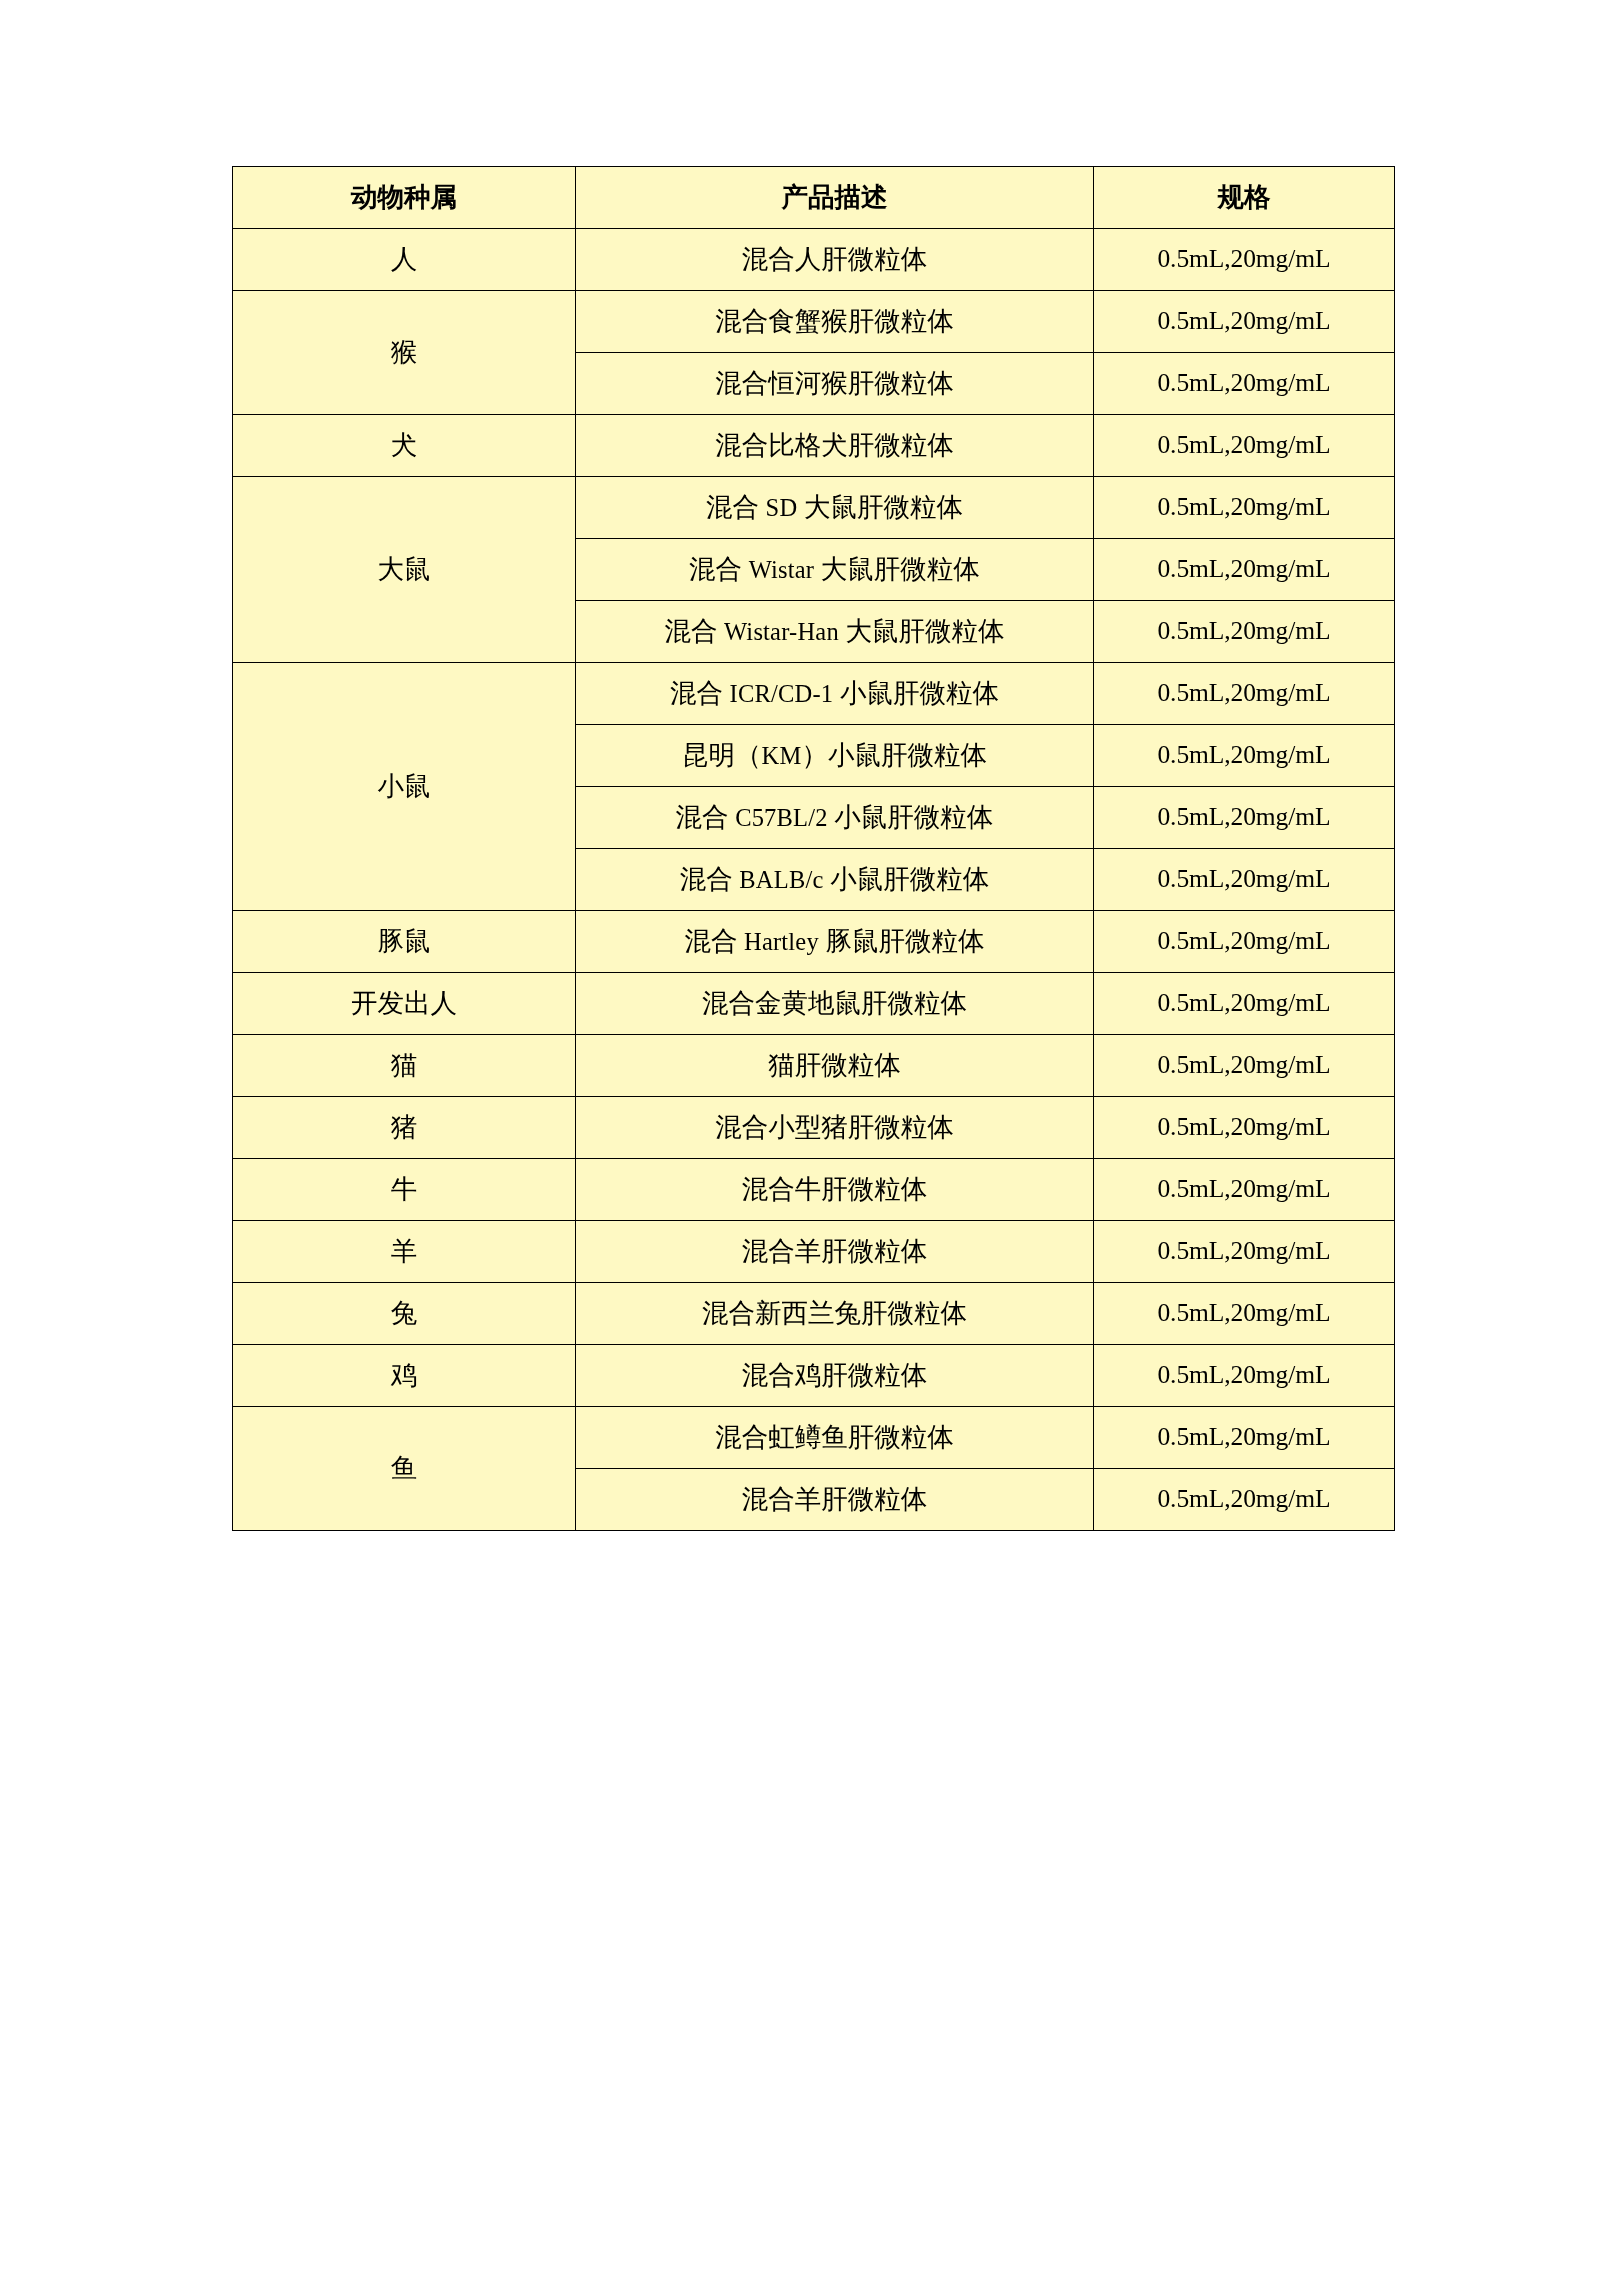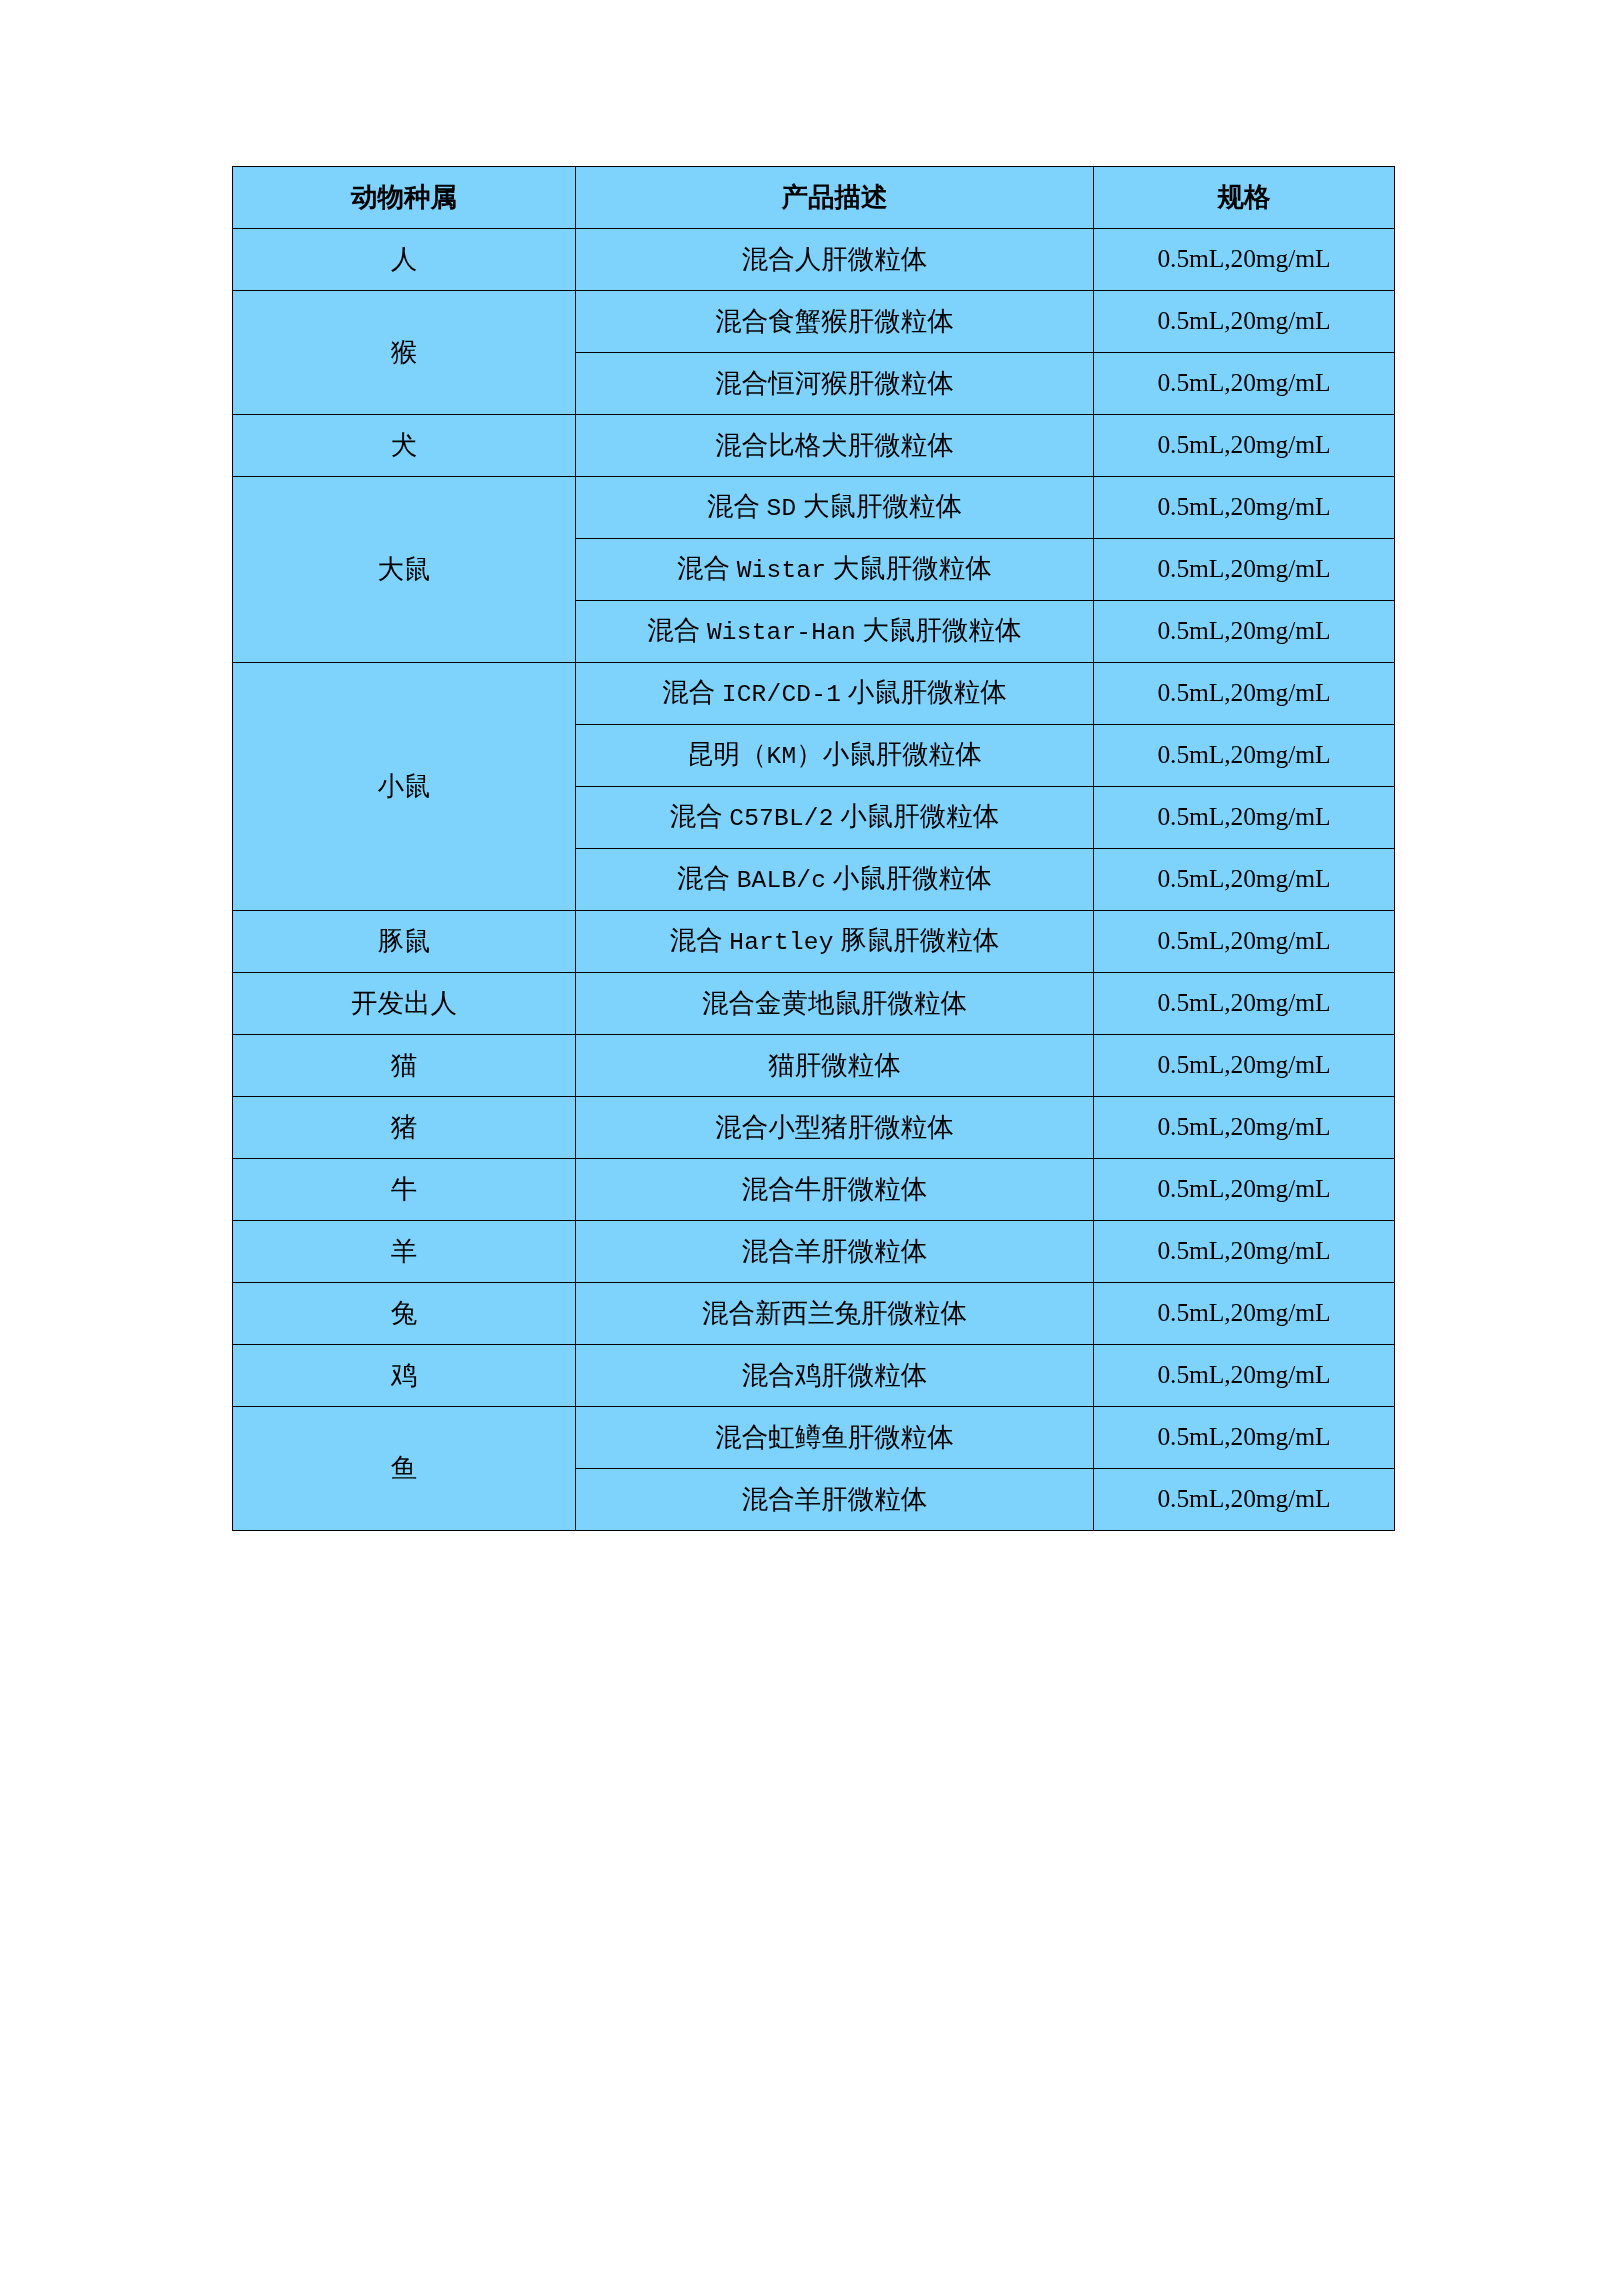--- a/index.html
+++ b/index.html
@@ -61,40 +61,40 @@
   table.products th,
   table.products td {
     border: 1.6px solid #000000;
     text-align: center;
     vertical-align: middle;
     font-family: "Liberation Serif", "DejaVu Serif", serif;
     font-size: 26.5px;
     line-height: 1.35;
     padding: 0 5.9px;
     color: #000;
-    background: #7dd3fc;
+    background: #fef9c3;
   }
   table.products thead th {
     font-weight: bold;
     height: 61px;
   }
   table.products tbody td {
     font-weight: normal;
     height: 61px;
   }
   table.products td.species { font-size: 26.5px; }
   table.products td.spec {
     font-family: "Liberation Serif", "DejaVu Serif", serif;
     font-size: 25.5px;
     letter-spacing: -0.1px;
     margin-left: 10px;
   }
   
   .strain {
-    font-family: Liberation Mono, monospace;
+    font-family: Liberation Serif, serif;
     font-size: 24.5px;
     letter-spacing: 0.2px;
   }
   .compact td { height: 42px; }
 </style>
 </head>
 <body>
 
 <div class="page">
   <div class="content">

